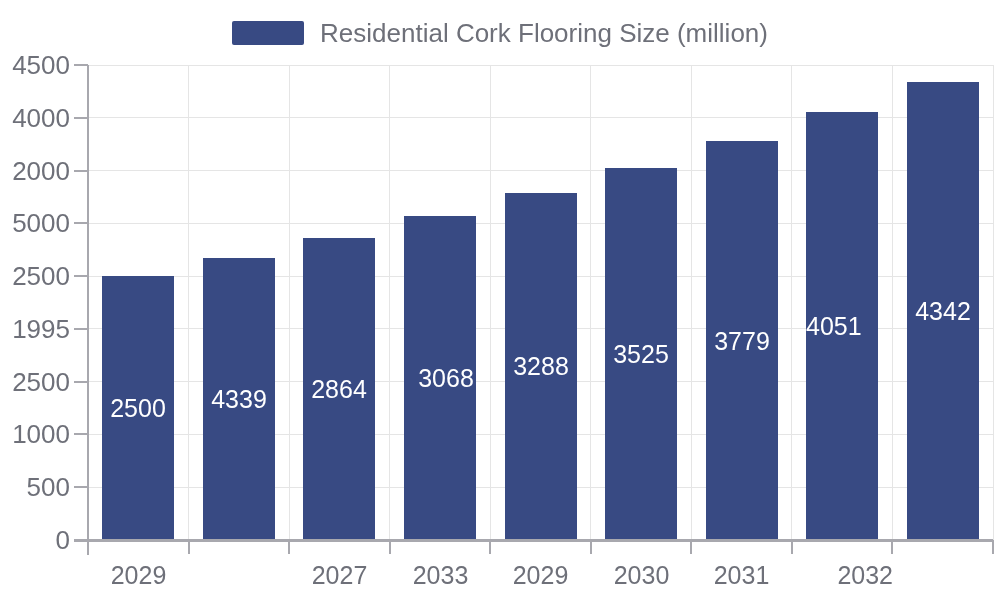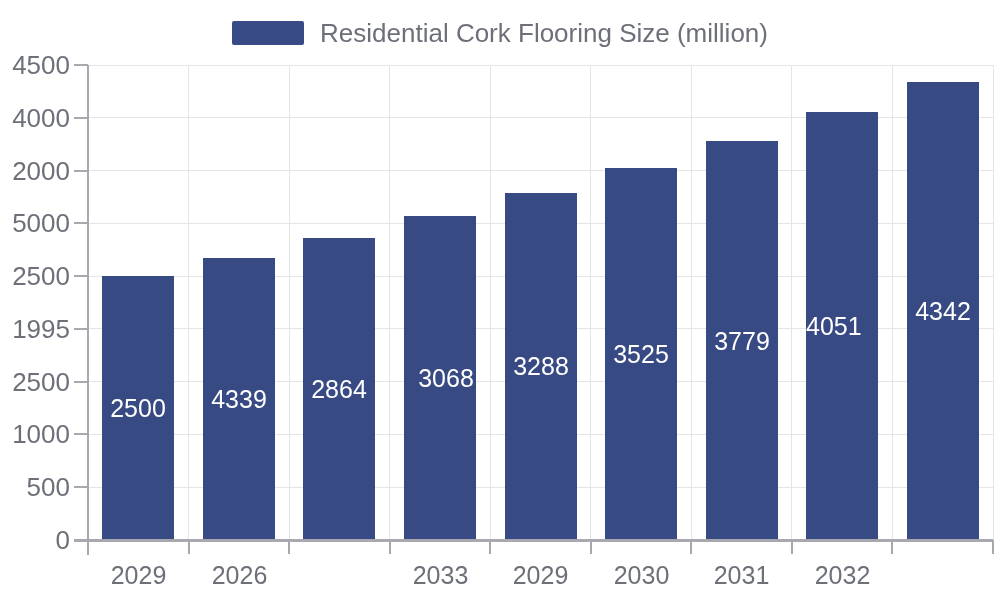--- a/index.html
+++ b/index.html
@@ -102,38 +102,38 @@
       <div class="xtick" style="left: 589.778px; top: 540px; height: 14px;"></div>
       <div class="xtick" style="left: 690.333px; top: 540px; height: 14px;"></div>
       <div class="xtick" style="left: 790.889px; top: 540px; height: 14px;"></div>
       <div class="xtick" style="left: 891.444px; top: 540px; height: 14px;"></div>
       <div class="xtick" style="left: 992px; top: 540px; height: 14px;"></div>
       <div class="bar" style="left: 102px; top: 276.111px; width: 72px; height: 263.889px;"></div>
       <div class="vlab" style="left: 102px; top: 393px; width: 72px;">2500</div>
       <div class="xlab" style="left: 88px; top: 560px; width: 101px;">2029</div>
       <div class="bar" style="left: 203px; top: 257.639px; width: 72px; height: 282.361px;"></div>
       <div class="vlab" style="left: 203px; top: 384px; width: 72px;">4339</div>
-      <div class="xlab" style="left: 189px; top: 560px; width: 101px;">2026</div>
       <div class="bar" style="left: 303px; top: 237.689px; width: 72px; height: 302.311px;"></div>
       <div class="vlab" style="left: 303px; top: 374px; width: 72px;">2864</div>
+      <div class="xlab" style="left: 289px; top: 560px; width: 101px;">2027</div>
       <div class="bar" style="left: 404px; top: 216.156px; width: 72px; height: 323.844px;"></div>
       <div class="vlab" style="left: 404px; top: 363px; width: 84px;">3068</div>
       <div class="xlab" style="left: 390px; top: 560px; width: 101px;">2033</div>
       <div class="bar" style="left: 505px; top: 192.933px; width: 72px; height: 347.067px;"></div>
       <div class="vlab" style="left: 505px; top: 351px; width: 72px;">3288</div>
       <div class="xlab" style="left: 490px; top: 560px; width: 101px;">2029</div>
       <div class="bar" style="left: 605px; top: 167.917px; width: 72px; height: 372.083px;"></div>
       <div class="vlab" style="left: 605px; top: 339px; width: 72px;">3525</div>
       <div class="xlab" style="left: 591px; top: 560px; width: 101px;">2030</div>
       <div class="bar" style="left: 706px; top: 141.106px; width: 72px; height: 398.894px;"></div>
       <div class="vlab" style="left: 706px; top: 326px; width: 72px;">3779</div>
       <div class="xlab" style="left: 691px; top: 560px; width: 101px;">2031</div>
       <div class="bar" style="left: 806px; top: 112.394px; width: 72px; height: 427.606px;"></div>
       <div class="vlab" style="left: 806px; top: 311px; width: 52px;">4051</div>
-      <div class="xlab" style="left: 792px; top: 560px; width: 101px;">2032</div>
+      <div class="xlab" style="left: 792px; top: 560px; width: 101px; text-align: right;">2032</div>
       <div class="bar" style="left: 907px; top: 81.6778px; width: 72px; height: 458.322px;"></div>
       <div class="vlab" style="left: 907px; top: 296px; width: 72px;">4342</div>
       <div class="yaxis" style="left: 87px; top: 65px; height: 490px;"></div>
       <div class="xaxis" style="left: 74px; top: 539px; width: 919px;"></div>
     </div>
   <div id="legend">
     <span id="legend-swatch"></span>
     <span id="legend-label">Residential Cork Flooring Size (million)</span>
   </div>
 </div>

